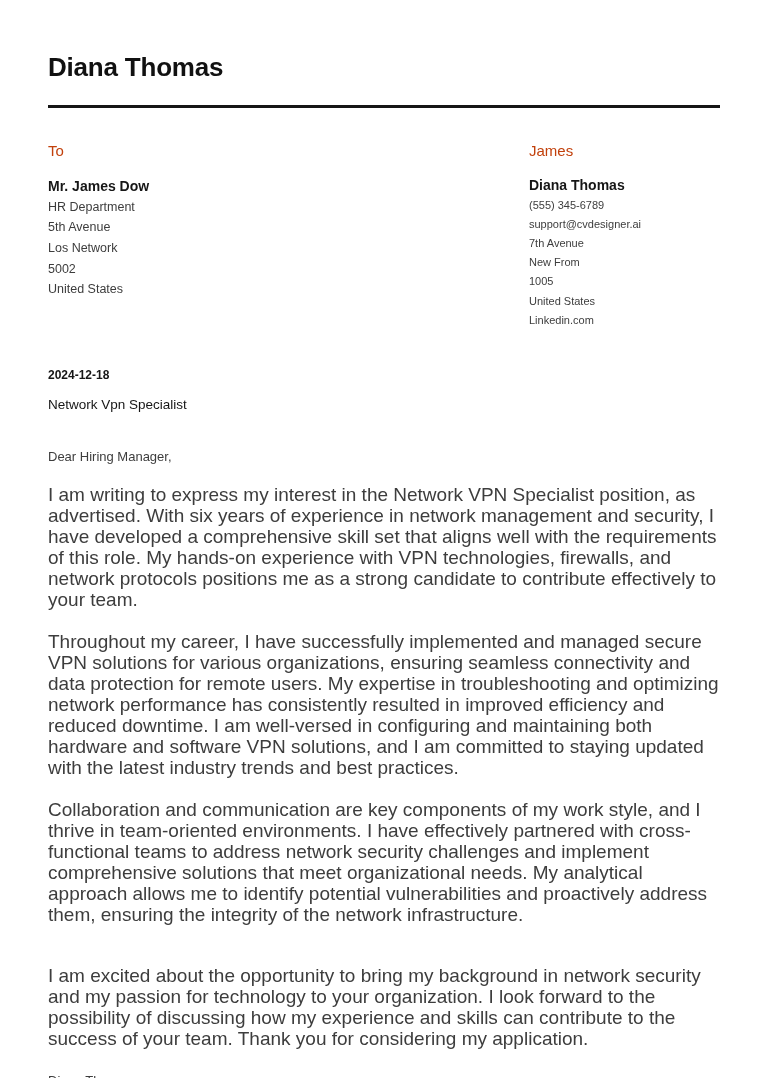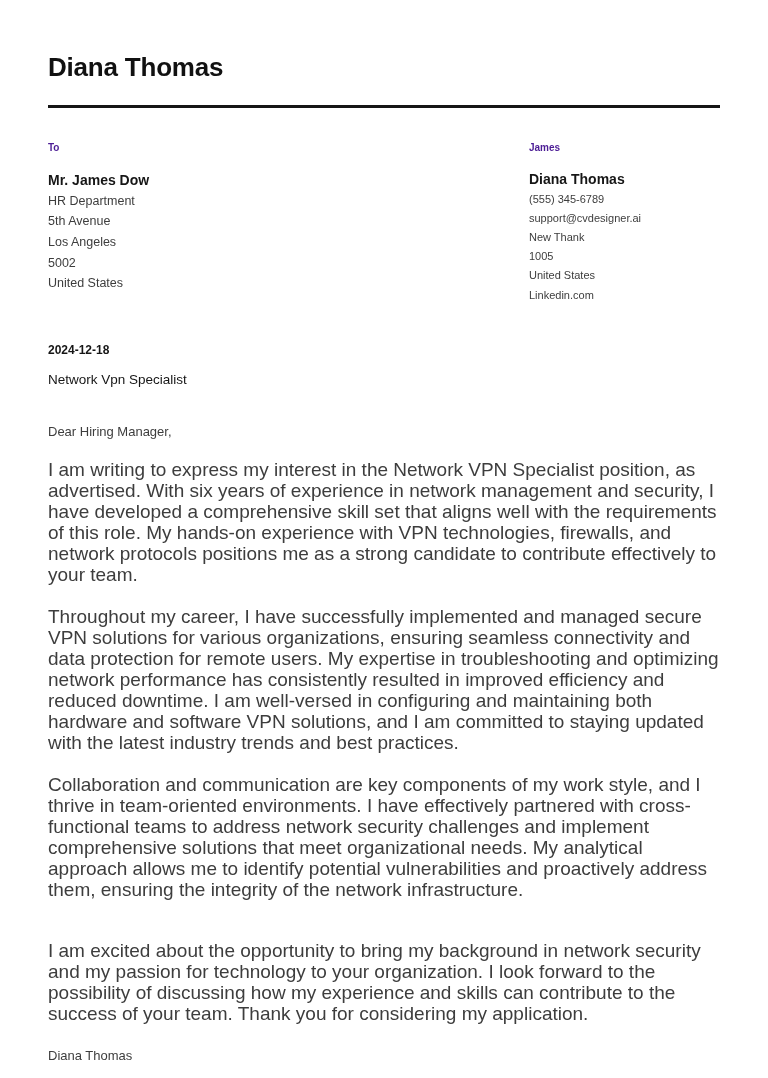--- a/index.html
+++ b/index.html
@@ -27,23 +27,23 @@
     border-top: 3px solid #161616;
     margin-bottom: 34px;
   }
   .addresses {
     display: flex;
     margin-bottom: 38px;
   }
   .to-col { width: 481px; }
   .from-col { flex: 1; }
   .block-label {
-    font-size: 10px;
-    font-weight: 700;
-    color: #4c1d95;
+    font-size: 15px;
+    font-weight: 400;
+    color: #c2410c;
     margin-bottom: 17px;
   }
   .block-name {
     font-size: 14px;
     font-weight: 700;
     color: #161616;
     line-height: 20.5px;
   }
   .to-col .addr-line {
     font-size: 12.5px;
@@ -103,30 +103,31 @@
   <div class="page-title">Diana Thomas</div>
 
   <hr class="header-divider">
 
   <div class="addresses">
     <div class="to-col">
       <div class="block-label">To</div>
       <div class="block-name">Mr. James Dow</div>
       <div class="addr-line">HR Department</div>
       <div class="addr-line">5th Avenue</div>
-      <div class="addr-line">Los Angeles</div>
+      <div class="addr-line">Los Network</div>
       <div class="addr-line">5002</div>
       <div class="addr-line">United States</div>
     </div>
     <div class="from-col">
       <div class="block-label">James</div>
       <div class="block-name">Diana Thomas</div>
       <div class="addr-line">(555) 345-6789</div>
       <div class="addr-line">support@cvdesigner.ai</div>
-      <div class="addr-line">New Thank</div>
+      <div class="addr-line">7th Avenue</div>
+      <div class="addr-line">New From</div>
       <div class="addr-line">1005</div>
       <div class="addr-line">United States</div>
       <div class="addr-line">Linkedin.com</div>
     </div>
   </div>
 
   <div class="date-line">2024-12-18</div>
 
   <div class="subject-line">Network Vpn Specialist</div>
 

